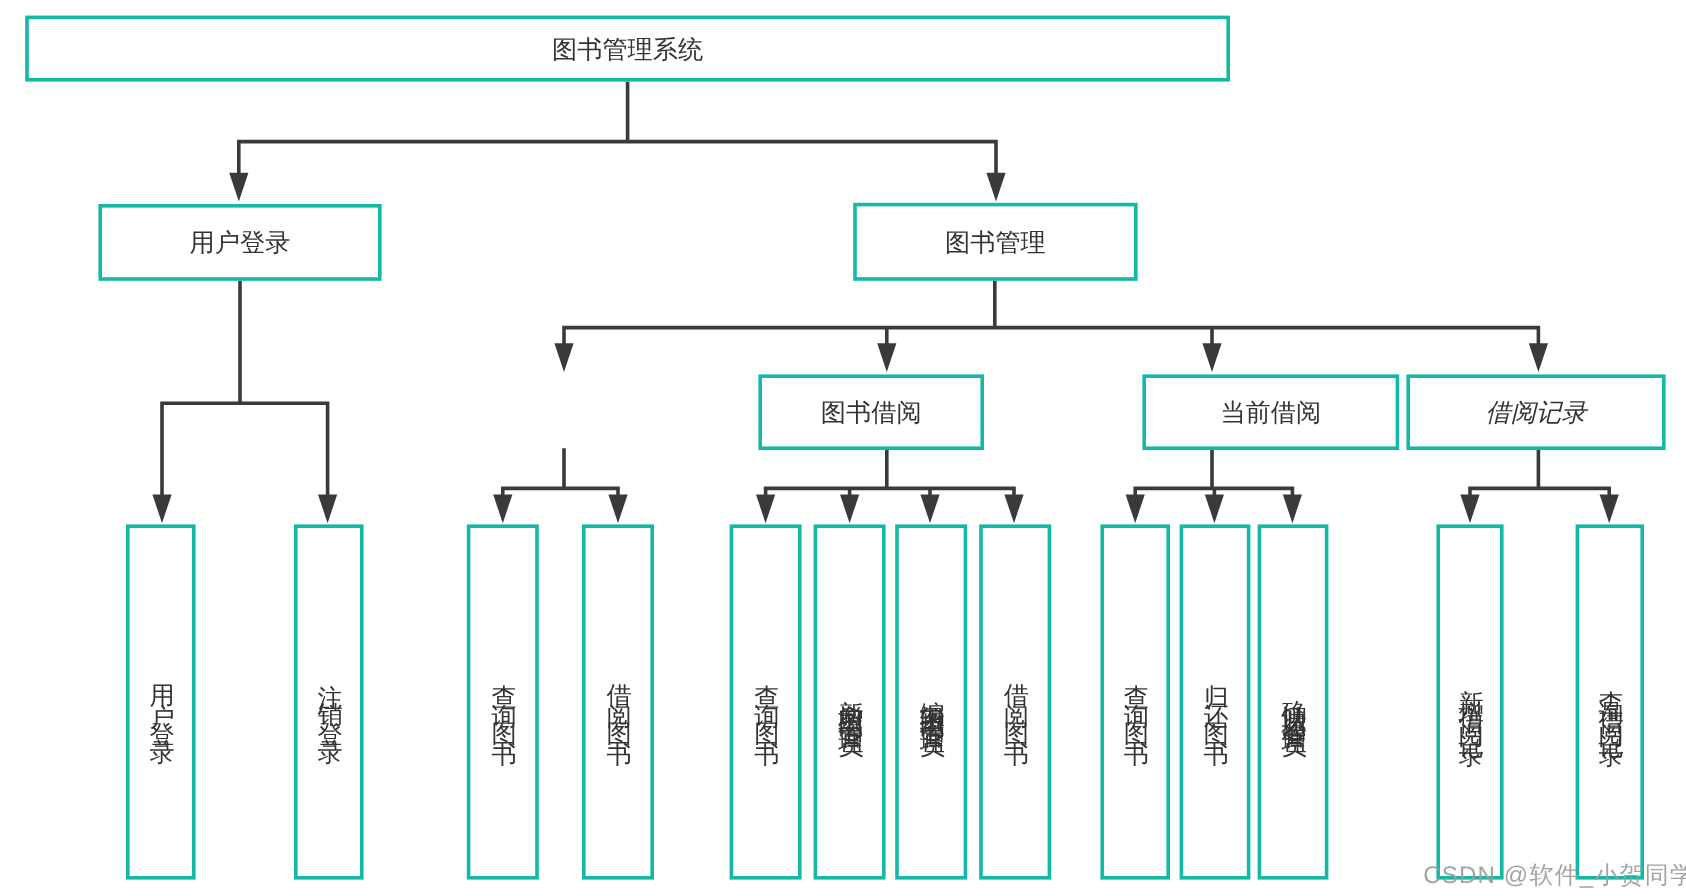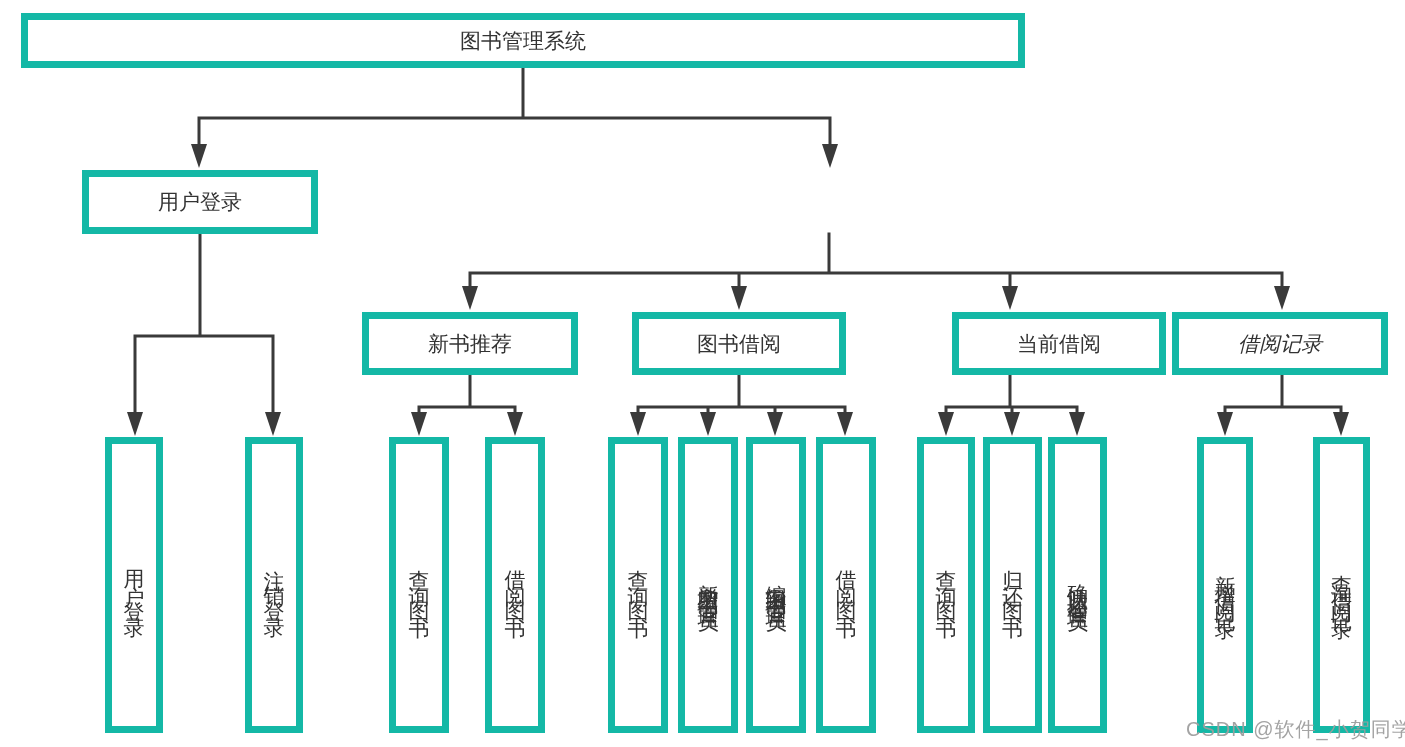--- a/index.html
+++ b/index.html
@@ -18,21 +18,21 @@
   #connectors {
     position: absolute;
     left: 0;
     top: 0;
     z-index: 1;
   }
   .node {
     position: absolute;
     box-sizing: border-box;
     background: #ffffff;
-    border: 7px solid #14b8a6;
+    border: 3px solid #14b8a6;
     display: flex;
     align-items: center;
     justify-content: center;
     z-index: 2;
     color: #333333;
   }
   .node span {
     font-size: 21px;
     color: #333333;
     white-space: nowrap;
@@ -102,25 +102,25 @@
     </g>
   </svg>
 
   <div class="node" style="left:21px; top:13px; width:1004px; height:55px;">
     <span>图书管理系统</span>
   </div>
 
   <div class="node" style="left:82px; top:170px; width:236px; height:64px;">
     <span>用户登录</span>
   </div>
+  <div class="node" style="left:711px; top:169px; width:237px; height:65px;">
+    <span>图书管理</span>
+  </div>
 
-  <div class="node" style="left:362px; top:312px; width:216px; height:63px;">
-    <span>新书推荐</span>
-  </div>
-  <div class="node" style="left:632px; top:312px; width:214px; height:63px;">
+  <div class="node" style="left:632px; top:312px; width:188px; height:63px;">
     <span>图书借阅</span>
   </div>
   <div class="node" style="left:952px; top:312px; width:214px; height:63px;">
     <span>当前借阅</span>
   </div>
   <div class="node" style="left:1172px; top:312px; width:216px; height:63px;font-style:italic;">
     <span>借阅记录</span>
   </div>
 
   <div class="node v" style="left:105px; top:437px; width:58px; height:296px;">

